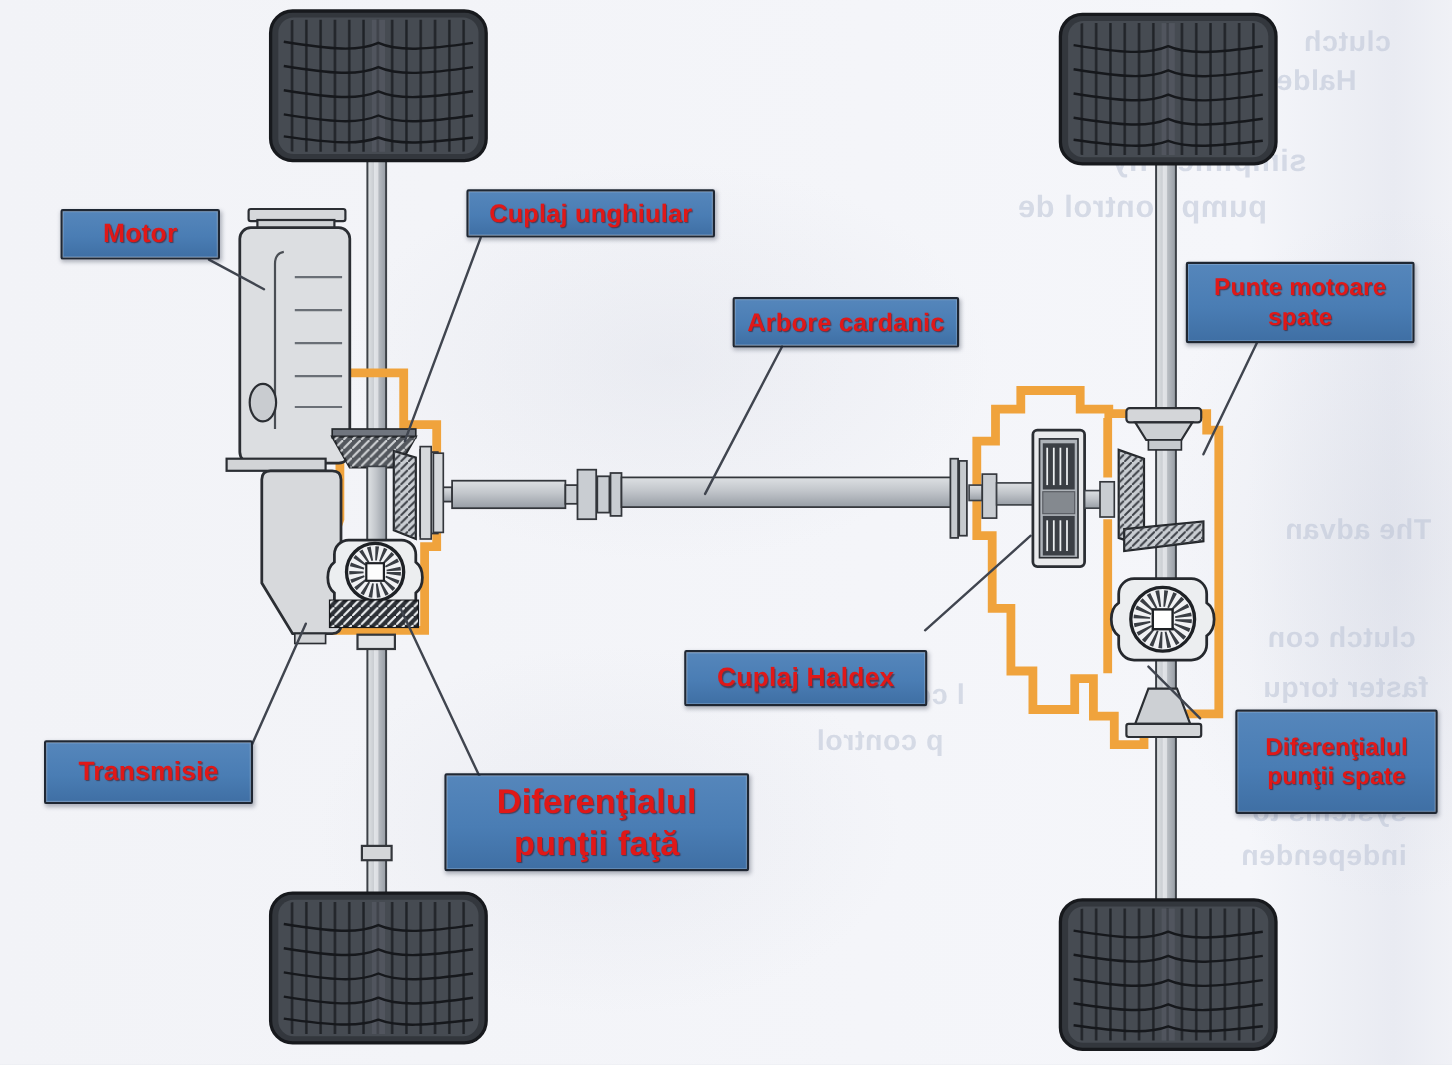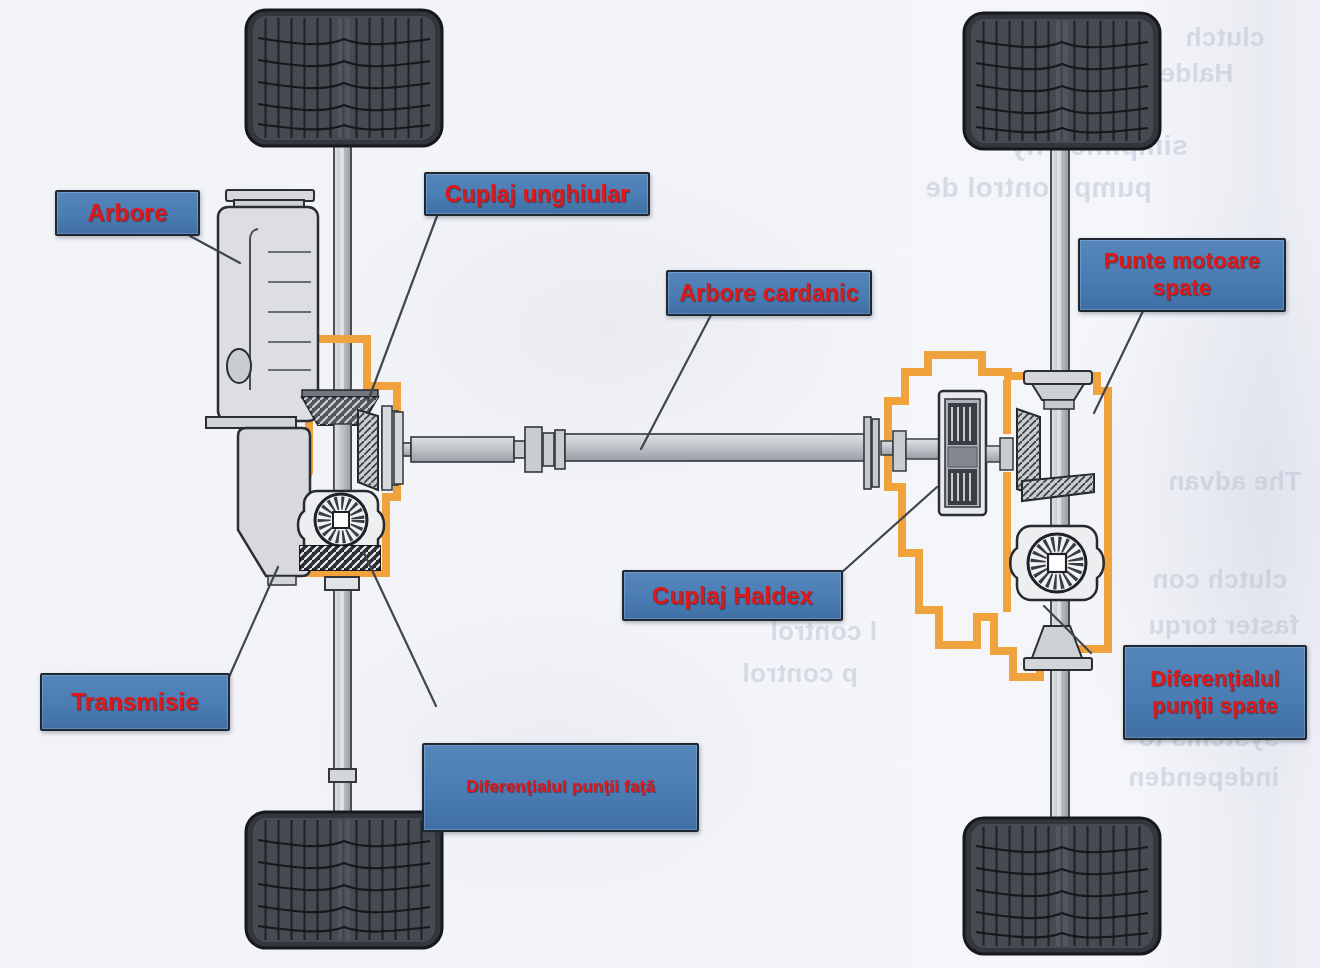--- a/index.html
+++ b/index.html
@@ -216,29 +216,29 @@
       <line x1="437" y1="216" x2="368" y2="401"></line>
       <line x1="711" y1="315" x2="641" y2="449"></line>
       <line x1="1143" y1="311" x2="1094" y2="413"></line>
       <line x1="841" y1="573" x2="937" y2="487"></line>
       <line x1="229" y1="677" x2="278" y2="567"></line>
       <line x1="364" y1="553" x2="436" y2="706"></line>
       <line x1="1091" y1="653" x2="1044" y2="606"></line>
     </g>
   </svg>
 
-  <div class="label" style="left:55px;top:190px;width:145px;height:46px;font-size:24px;">Arbore</div>
+  <div class="label" style="left:55px;top:190px;width:145px;height:46px;font-size:24px;">Motor</div>
 
   <div class="label" style="left:424px;top:172px;width:226px;height:44px;font-size:23px;">Cuplaj unghiular</div>
 
   <div class="label" style="left:666px;top:270px;width:206px;height:46px;font-size:23px;">Arbore cardanic</div>
 
   <div class="label" style="left:1078px;top:238px;width:208px;height:74px;font-size:22px;text-align:center;">Punte motoare spate</div>
 
-  <div class="label" style="left:622px;top:570px;width:221px;height:51px;font-size:24px;text-align:center;">Cuplaj Haldex</div>
+  <div class="label" style="left:622px;top:591px;width:221px;height:51px;font-size:24px;text-align:center;">Cuplaj Haldex</div>
 
   <div class="label" style="left:40px;top:673px;width:190px;height:58px;font-size:24px;">Transmisie</div>
 
-  <div class="label" style="left:422px;top:703px;width:277px;height:89px;font-size:17px;margin-top:40px;">Diferenţialul punţii faţă</div>
+  <div class="label" style="left:404px;top:703px;width:277px;height:89px;font-size:31px;">Diferenţialul punţii faţă</div>
 
   <div class="label" style="left:1088px;top:645px;width:184px;height:95px;font-size:22px;margin-left:35px;">Diferenţialul punţii spate</div>
 
 </div>
 
 </body></html>

